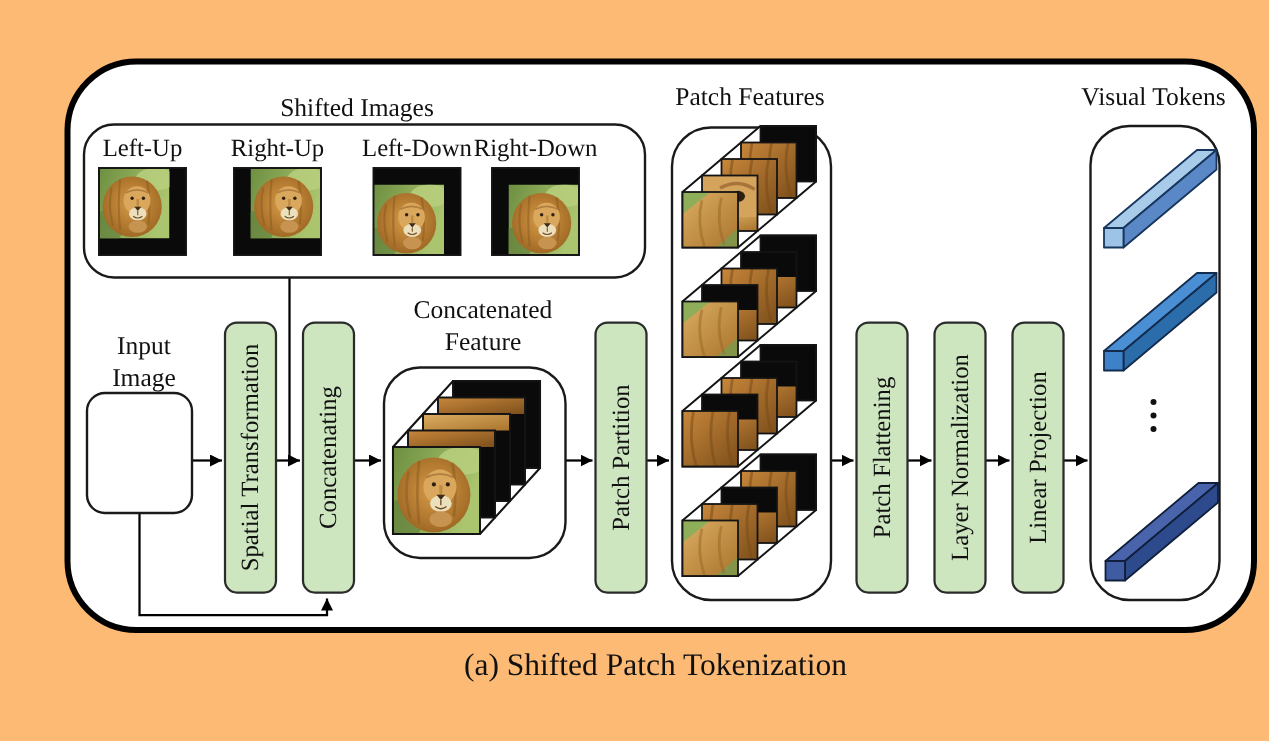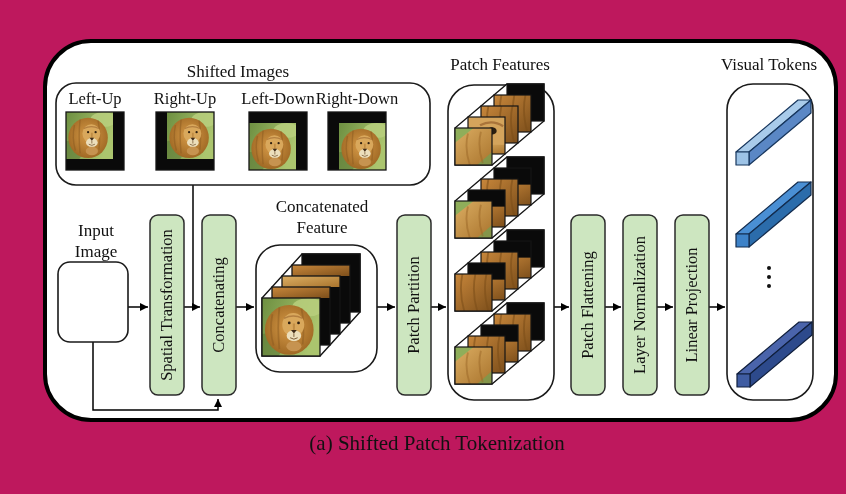--- a/index.html
+++ b/index.html
@@ -1,16 +1,16 @@
 <!DOCTYPE html>
 <html><head>
 <meta charset="utf-8">
 <style>
   html,body{margin:0;padding:0;background:#ffffff;}
-  .page{position:relative;width:846px;height:494px;background:#be185d;overflow:hidden;
+  .page{position:relative;width:846px;height:494px;background:#fdba74;overflow:hidden;
         font-family:"Liberation Serif","DejaVu Serif",serif;}
   svg{position:absolute;left:0;top:0;}
   text{fill:#111;}
   .t-label{font-size:16.5px;}
   .t-title{font-size:17px;}
   .t-caption{font-size:21px;}
   .t-box{font-size:16.5px;}
 </style>
 </head>
 <body>

